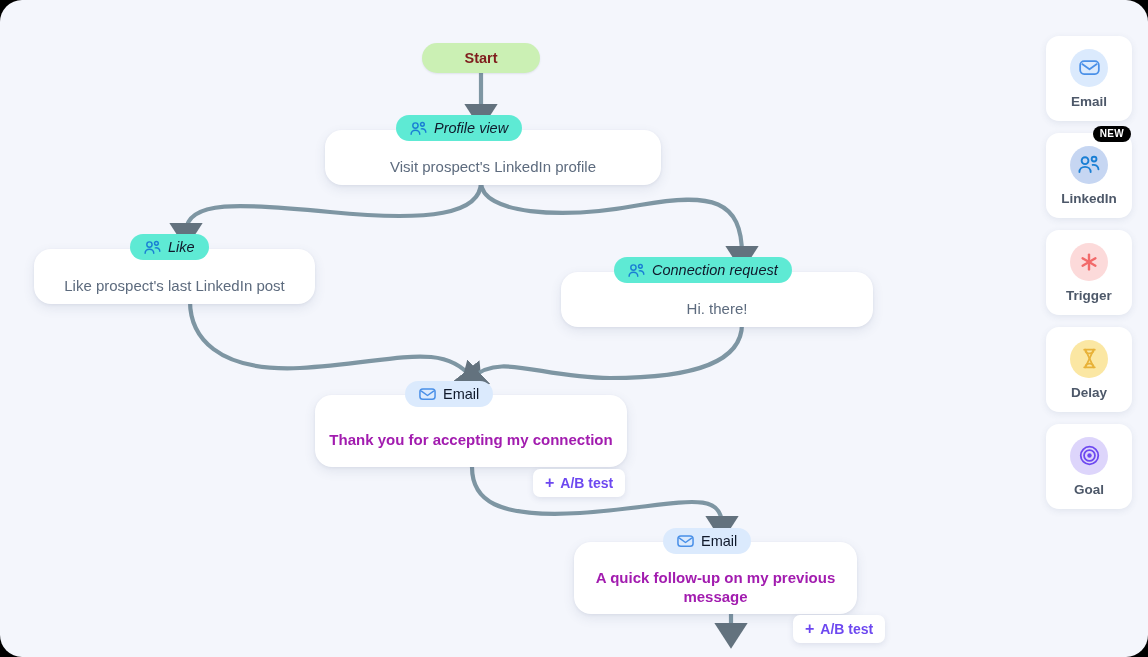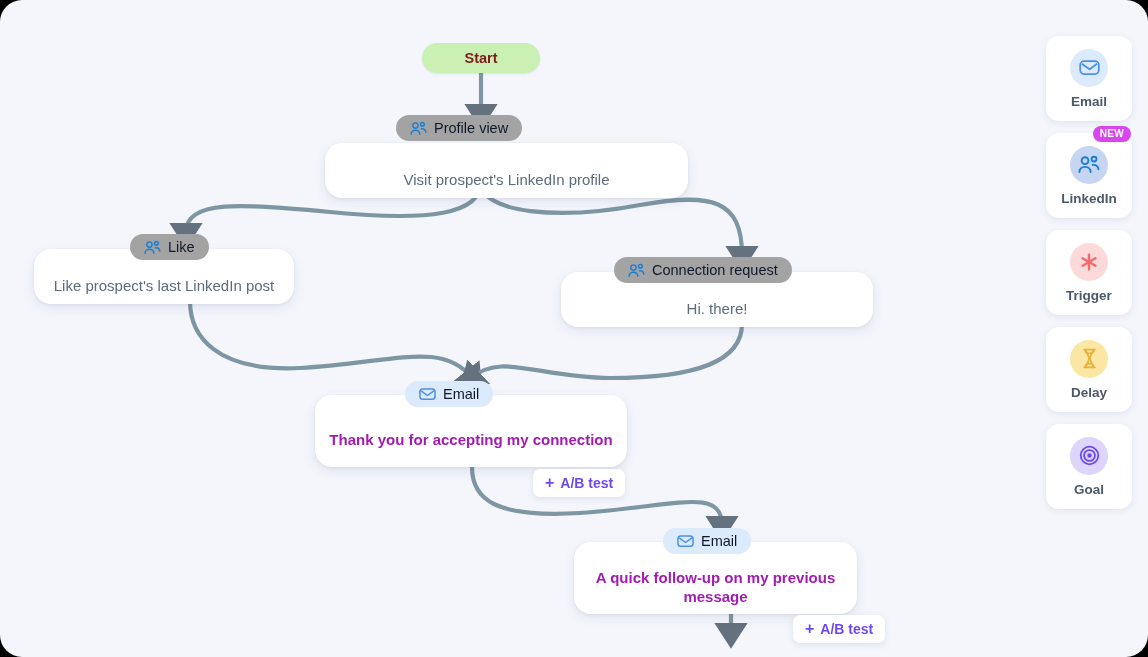--- a/index.html
+++ b/index.html
@@ -58,21 +58,21 @@
     height: 26px;
     border-radius: 13px;
     display: flex; align-items: center; justify-content: center;
     gap: 7px;
     padding: 0 14px;
     font-size: 14.5px;
     color: #10192b;
     z-index: 3;
     white-space: nowrap;
   }
-  .badge.li    { background: #a3a3a3; }
+  .badge.li    { background: #5eead4; font-style: italic; }
   .badge.email { background: #dbeafd; }
   .badge svg { display: block; }
 
   
   .abtest {
     position: absolute;
     height: 28px;
     border-radius: 7px;
     background: #fff;
     color: #6d48f0;
@@ -104,21 +104,21 @@
   }
   .tool .disc {
     width: 38px; height: 38px; border-radius: 50%;
     display: flex; align-items: center; justify-content: center;
   }
   .tool .tlabel {
     font-size: 13.5px; color: #4d5869; font-weight: bold;
   }
   .newbadge {
     position: absolute; top: -7px; right: 1px;
-    background: #d946ef; color: #fff;
+    background: #000000; color: #fff;
     font-size: 10px; font-weight: bold;
     border-radius: 9px;
     padding: 2px 7px 3px;
     letter-spacing: .3px;
   }
 </style>
 </head>
 <body>
 
 <div id="app">
@@ -145,38 +145,38 @@
 
         <path d="M472,467 C472,500 496,518 580,513 C672,507 722,486 722,525" marker-end="url(#ah)"></path>
 
         <path d="M731,609 L731,632" marker-end="url(#ah)"></path>
       </g>
     </svg>
 
     <div class="pill-start" style="left:422px; top:43px;">Start</div>
 
     <div class="node">
-      <div class="card" style="left:325px; top:143px; width:363px; height:55px;padding-left:16px;">
+      <div class="card" style="left:325px; top:130px; width:336px; height:55px;padding-left:16px;">
         <div class="card-body plain">Visit prospect's LinkedIn profile</div>
       </div>
       <div class="badge li" style="left:396px; top:115px;">
         <span>
           <svg width="17" height="15" viewBox="0 0 20 17" fill="none" stroke="#1a7fd4" stroke-width="1.7" stroke-linecap="round" stroke-linejoin="round">
             <circle cx="6.4" cy="5" r="3.1"></circle>
             <path d="M1.3 15.4c0-2.9 2.3-4.8 5.1-4.8s5.1 1.9 5.1 4.8"></path>
             <circle cx="14.6" cy="3.6" r="2.2"></circle>
             <path d="M13.3 8.9c2.6-.5 5.3 1.1 5.3 4"></path>
           </svg>
         </span>
         <span>Profile view</span>
       </div>
     </div>
 
     <div class="node">
-      <div class="card" style="left:34px; top:249px; width:260px; height:55px;">
+      <div class="card" style="left:34px; top:249px; width:281px; height:55px;">
         <div class="card-body plain">Like prospect's last LinkedIn post</div>
       </div>
       <div class="badge li" style="left:130px; top:234px;">
         <span>
           <svg width="17" height="15" viewBox="0 0 20 17" fill="none" stroke="#1a7fd4" stroke-width="1.7" stroke-linecap="round" stroke-linejoin="round">
             <circle cx="6.4" cy="5" r="3.1"></circle>
             <path d="M1.3 15.4c0-2.9 2.3-4.8 5.1-4.8s5.1 1.9 5.1 4.8"></path>
             <circle cx="14.6" cy="3.6" r="2.2"></circle>
             <path d="M13.3 8.9c2.6-.5 5.3 1.1 5.3 4"></path>
           </svg>

